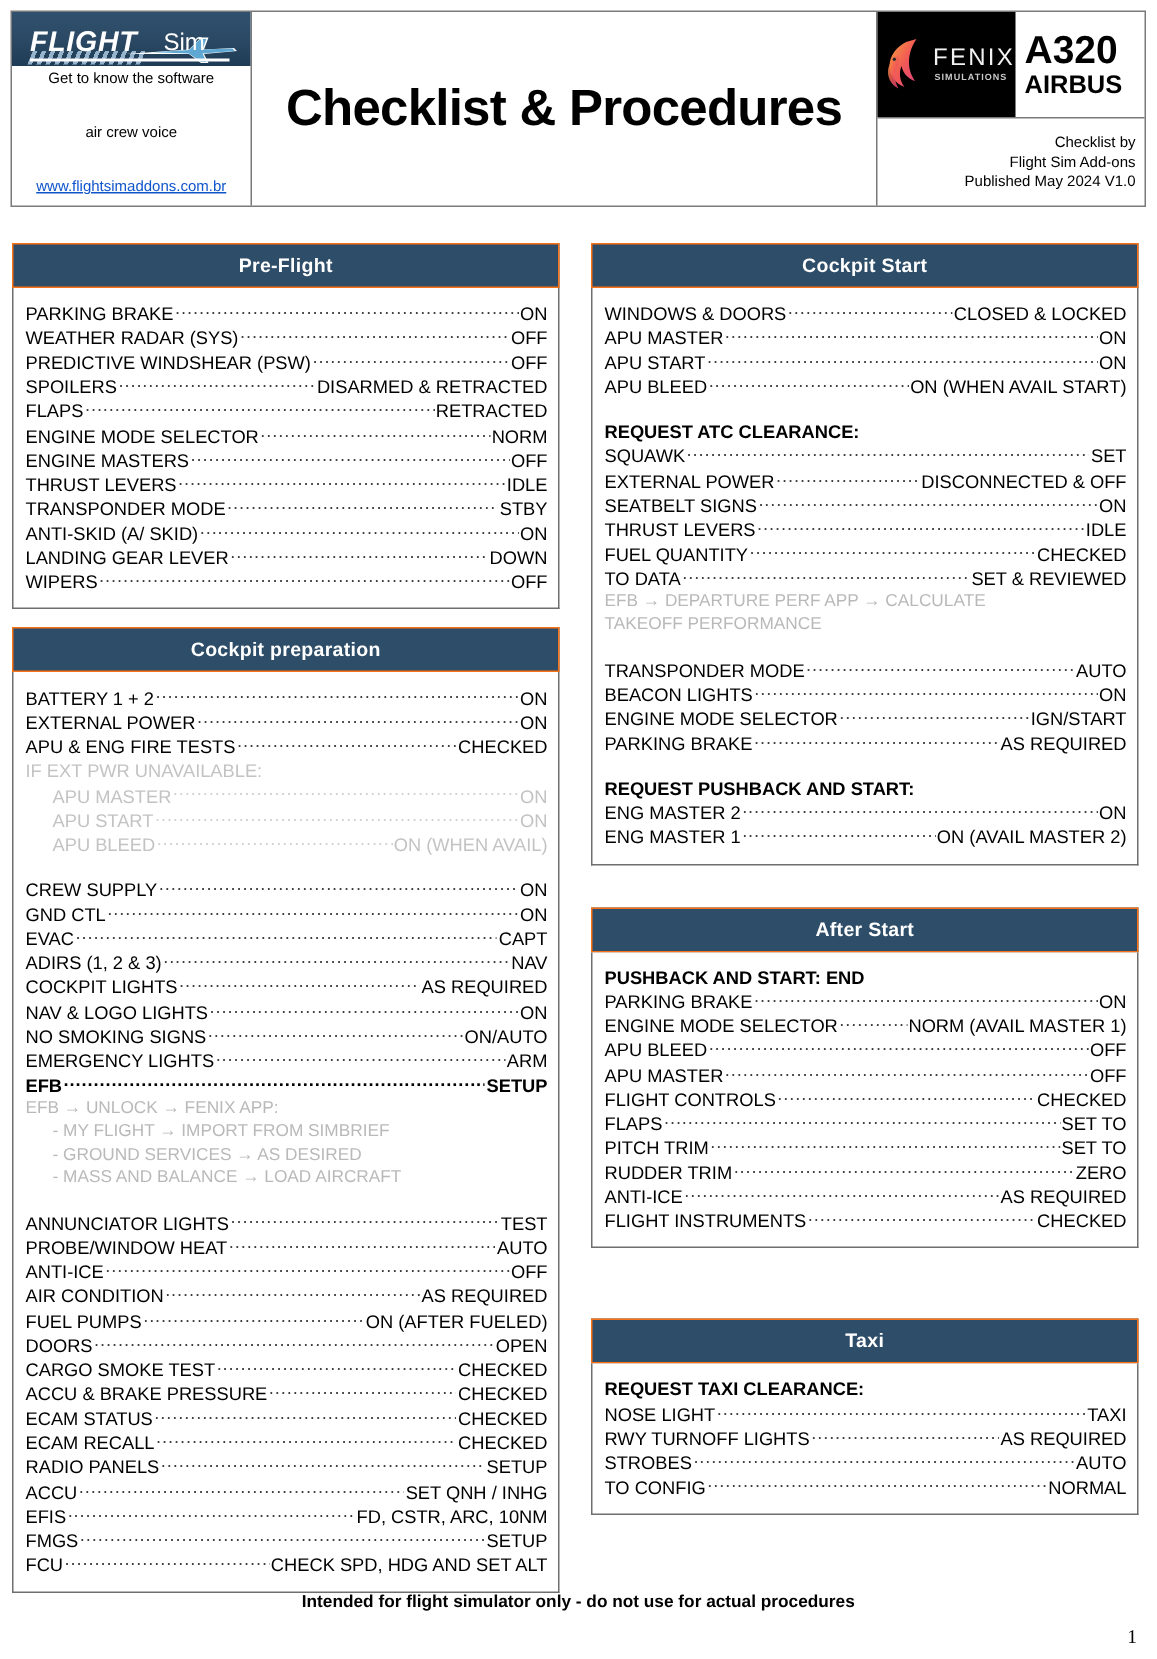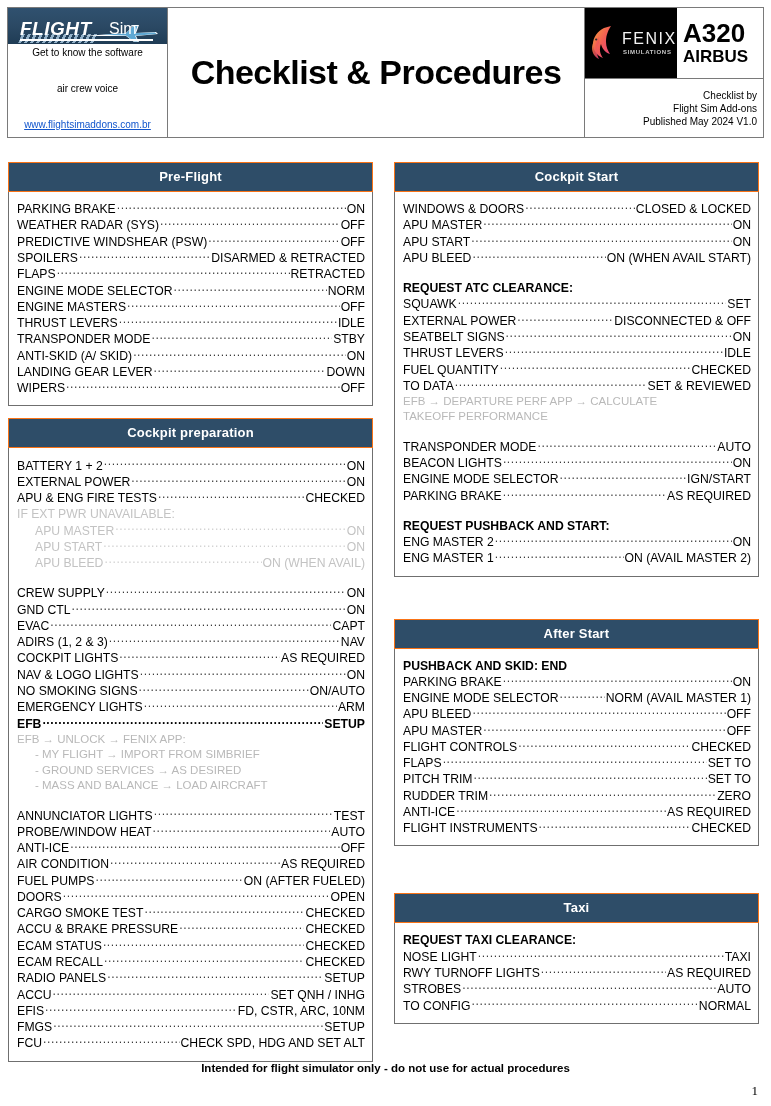--- a/index.html
+++ b/index.html
@@ -667,24 +667,24 @@
           </div>
           <div class="row">
             <span class="lbl">ENG MASTER 1</span>
             <span class="dots"></span>
             <span class="val">ON (AVAIL MASTER 2)</span>
           </div>
         </div>
     </div>
   </div>
 
-  <div class="card" style="margin-top:42px">
+  <div class="card" style="margin-top:28px">
     <div class="card-title">After Start</div>
     <div class="card-body">
-      <div class="head-line">PUSHBACK AND SKID: END</div>
+      <div class="head-line">PUSHBACK AND START: END</div>
       <div>
           <div class="row">
             <span class="lbl">PARKING BRAKE</span>
             <span class="dots"></span>
             <span class="val">ON</span>
           </div>
           <div class="row">
             <span class="lbl">ENGINE MODE SELECTOR</span>
             <span class="dots"></span>
             <span class="val">NORM (AVAIL MASTER 1)</span>

